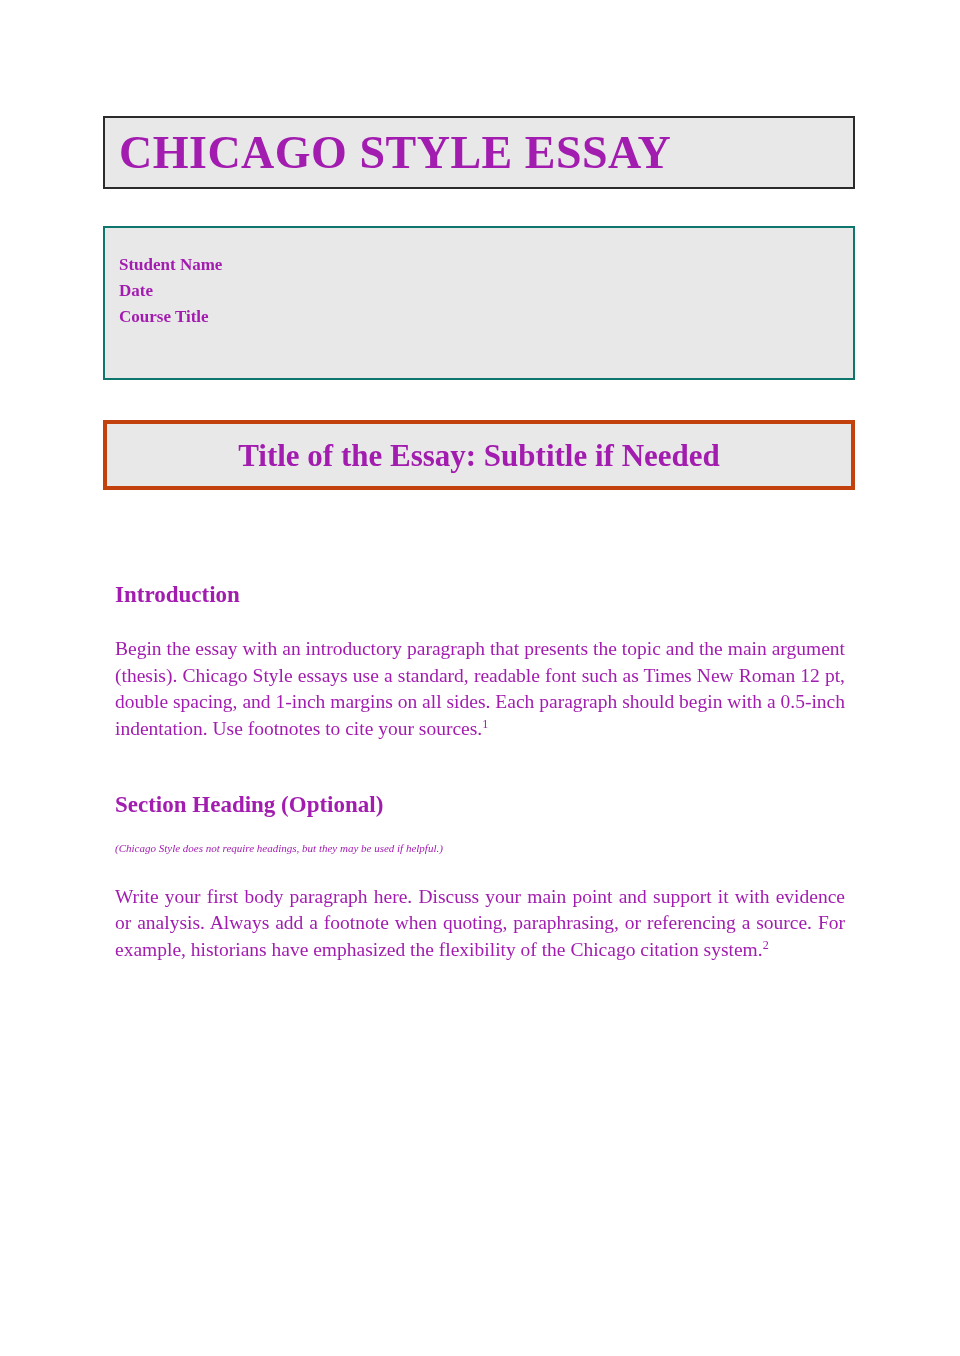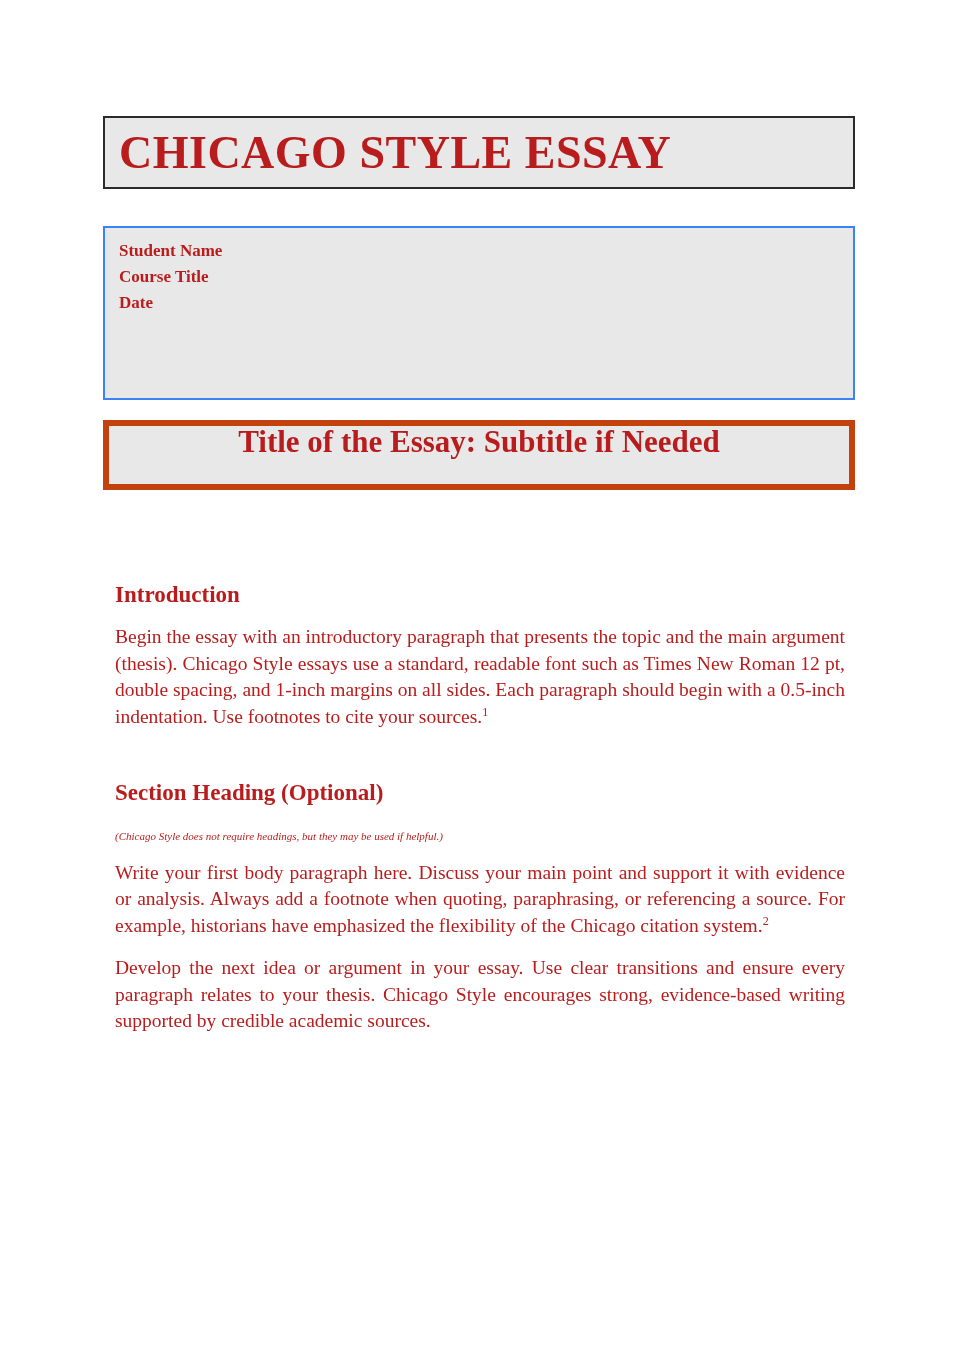--- a/index.html
+++ b/index.html
@@ -7,21 +7,21 @@
     padding: 0;
     background: #ffffff;
   }
   .page {
     position: relative;
     width: 960px;
     height: 1356px;
     background: #ffffff;
     overflow: hidden;
     font-family: "Liberation Serif", "DejaVu Serif", serif;
-    color: #b91c1c;
+    color: #a21caf;
     text-decoration: underline;
   }
 
   
   .box {
     position: absolute;
     left: 103px;
     width: 752px;
     box-sizing: border-box;
     background: #e8e8e8;
@@ -39,37 +39,37 @@
   .title-box .doc-title {
     font-size: 46px;
     font-weight: bold;
     letter-spacing: 0.5px;
     line-height: 1;
     white-space: nowrap;
   }
 
   .info-box {
     top: 226px;
-    height: 174px;
-    border: 2px solid #3b82f6;
-    padding: 10px 0 0 14px;
+    height: 154px;
+    border: 2px solid #0f766e;
+    padding: 24px 0 0 14px;
   }
   .info-box .info-line {
     font-size: 17px;
     font-weight: bold;
     line-height: 26px;
     white-space: nowrap;
   }
 
   .essay-title-box {
     top: 420px;
     height: 70px;
-    border: 6px solid #c2410c;
+    border: 4px solid #c2410c;
     display: flex;
-    align-items: flex-start;
+    align-items: center;
     justify-content: center;
   }
   .essay-title-box .essay-title {
     font-size: 31px;
     font-weight: bold;
     line-height: 1;
     text-align: center;
     white-space: nowrap;
   }
 
@@ -95,53 +95,52 @@
     font-style: italic;
     line-height: 1.35;
     margin: 22px 0 0 0;
   }
 
   .para {
     font-size: 19.5px;
     line-height: 26.5px;
     text-align: justify;
     text-justify: inter-word;
-    margin: 16px 0 0 0;
+    margin: 28px 0 0 0;
     hyphens: none;
   }
   .para sup {
     font-size: 0.62em;
     vertical-align: super;
     line-height: 0;
   }
 </style>
 </head>
 <body>
 
 <div class="page">
 
   <div class="box title-box">
     <div class="doc-title">CHICAGO STYLE ESSAY</div>
   </div>
 
   <div class="box info-box">
     <div class="info-line">Student Name</div>
+    <div class="info-line">Date</div>
     <div class="info-line">Course Title</div>
-    <div class="info-line">Date</div>
   </div>
 
   <div class="box essay-title-box">
     <div class="essay-title">Title of the Essay: Subtitle if Needed</div>
   </div>
 
   <div class="content">
 
     <h2 class="heading intro">Introduction</h2>
     <p class="para"><span>Begin the essay with an introductory paragraph that presents the topic and the main argument (thesis). Chicago Style essays use a standard, readable font such as Times New Roman 12 pt, double spacing, and 1-inch margins on all sides. Each paragraph should begin with a 0.5-inch indentation. Use footnotes to cite your sources.</span><sup>1</sup></p>
 
     <h2 class="heading spaced">Section Heading (Optional)</h2>
     <p class="note">(Chicago Style does not require headings, but they may be used if helpful.)</p>
     <p class="para"><span>Write your first body paragraph here. Discuss your main point and support it with evidence or analysis. Always add a footnote when quoting, paraphrasing, or referencing a source. For example, historians have emphasized the flexibility of the Chicago citation system.</span><sup>2</sup></p>
 
-    <p class="para"><span>Develop the next idea or argument in your essay. Use clear transitions and ensure every paragraph relates to your thesis. Chicago Style encourages strong, evidence-based writing supported by credible academic sources.</span><sup></sup></p>
 
   </div>
 </div>
 
 </body></html>

